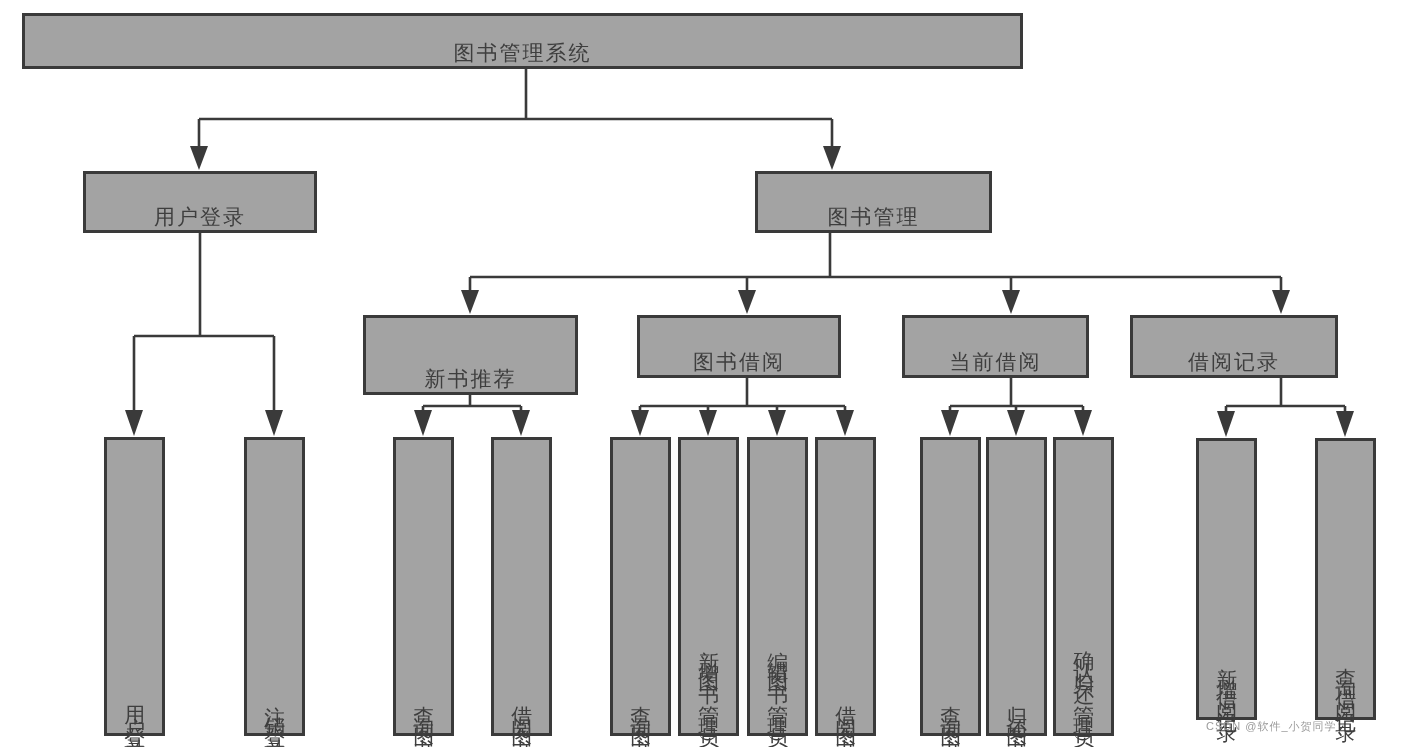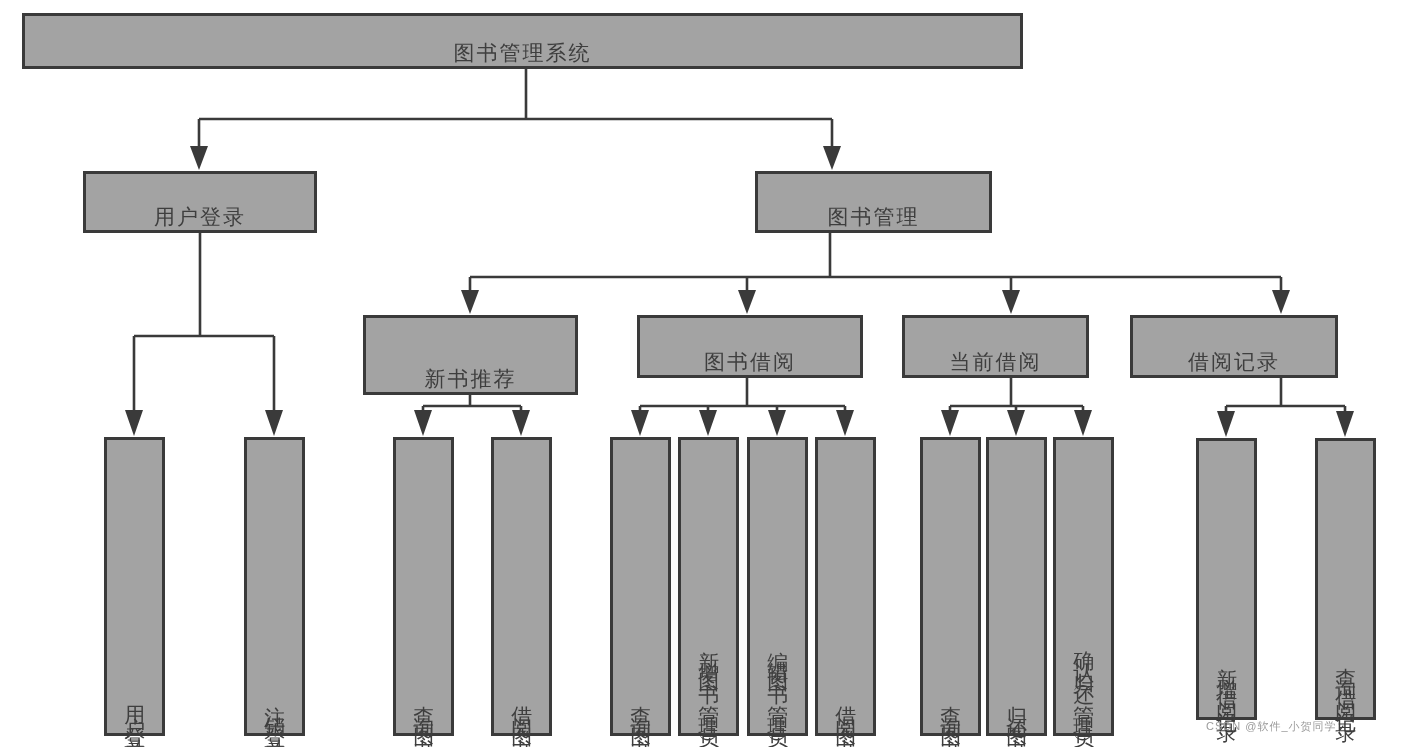--- a/index.html
+++ b/index.html
@@ -79,21 +79,21 @@
   <div class="node h-node" style="left: 83px; top: 171px; width: 234px; height: 62px; border-color: rgb(58, 58, 58); color: rgb(62, 62, 62);">
     <span>用户登录</span>
   </div>
   <div class="node h-node" style="left: 711px; top: 171px; width: 237px; height: 62px; border-color: rgb(58, 58, 58); color: rgb(62, 62, 62); margin-left: 44px;">
     <span>图书管理</span>
   </div>
 
   <div class="node h-node" style="left: 363px; top: 315px; width: 215px; height: 80px; border-color: rgb(58, 58, 58); color: rgb(62, 62, 62);">
     <span>新书推荐</span>
   </div>
-  <div class="node h-node" style="left: 637px; top: 315px; width: 226px; height: 63px; border-color: rgb(58, 58, 58); color: rgb(62, 62, 62);">
+  <div class="node h-node" style="left: 637px; top: 315px; width: 204px; height: 63px; border-color: rgb(58, 58, 58); color: rgb(62, 62, 62);">
     <span>图书借阅</span>
   </div>
   <div class="node h-node" style="left: 902px; top: 315px; width: 187px; height: 63px; border-color: rgb(58, 58, 58); color: rgb(62, 62, 62);">
     <span>当前借阅</span>
   </div>
   <div class="node h-node" style="left: 1130px; top: 315px; width: 208px; height: 63px; border-color: rgb(58, 58, 58); color: rgb(62, 62, 62);">
     <span>借阅记录</span>
   </div>
 
   <div class="node v-node" style="left: 104px; top: 437px; width: 61px; height: 299px; border-color: rgb(58, 58, 58); color: rgb(62, 62, 62);">

